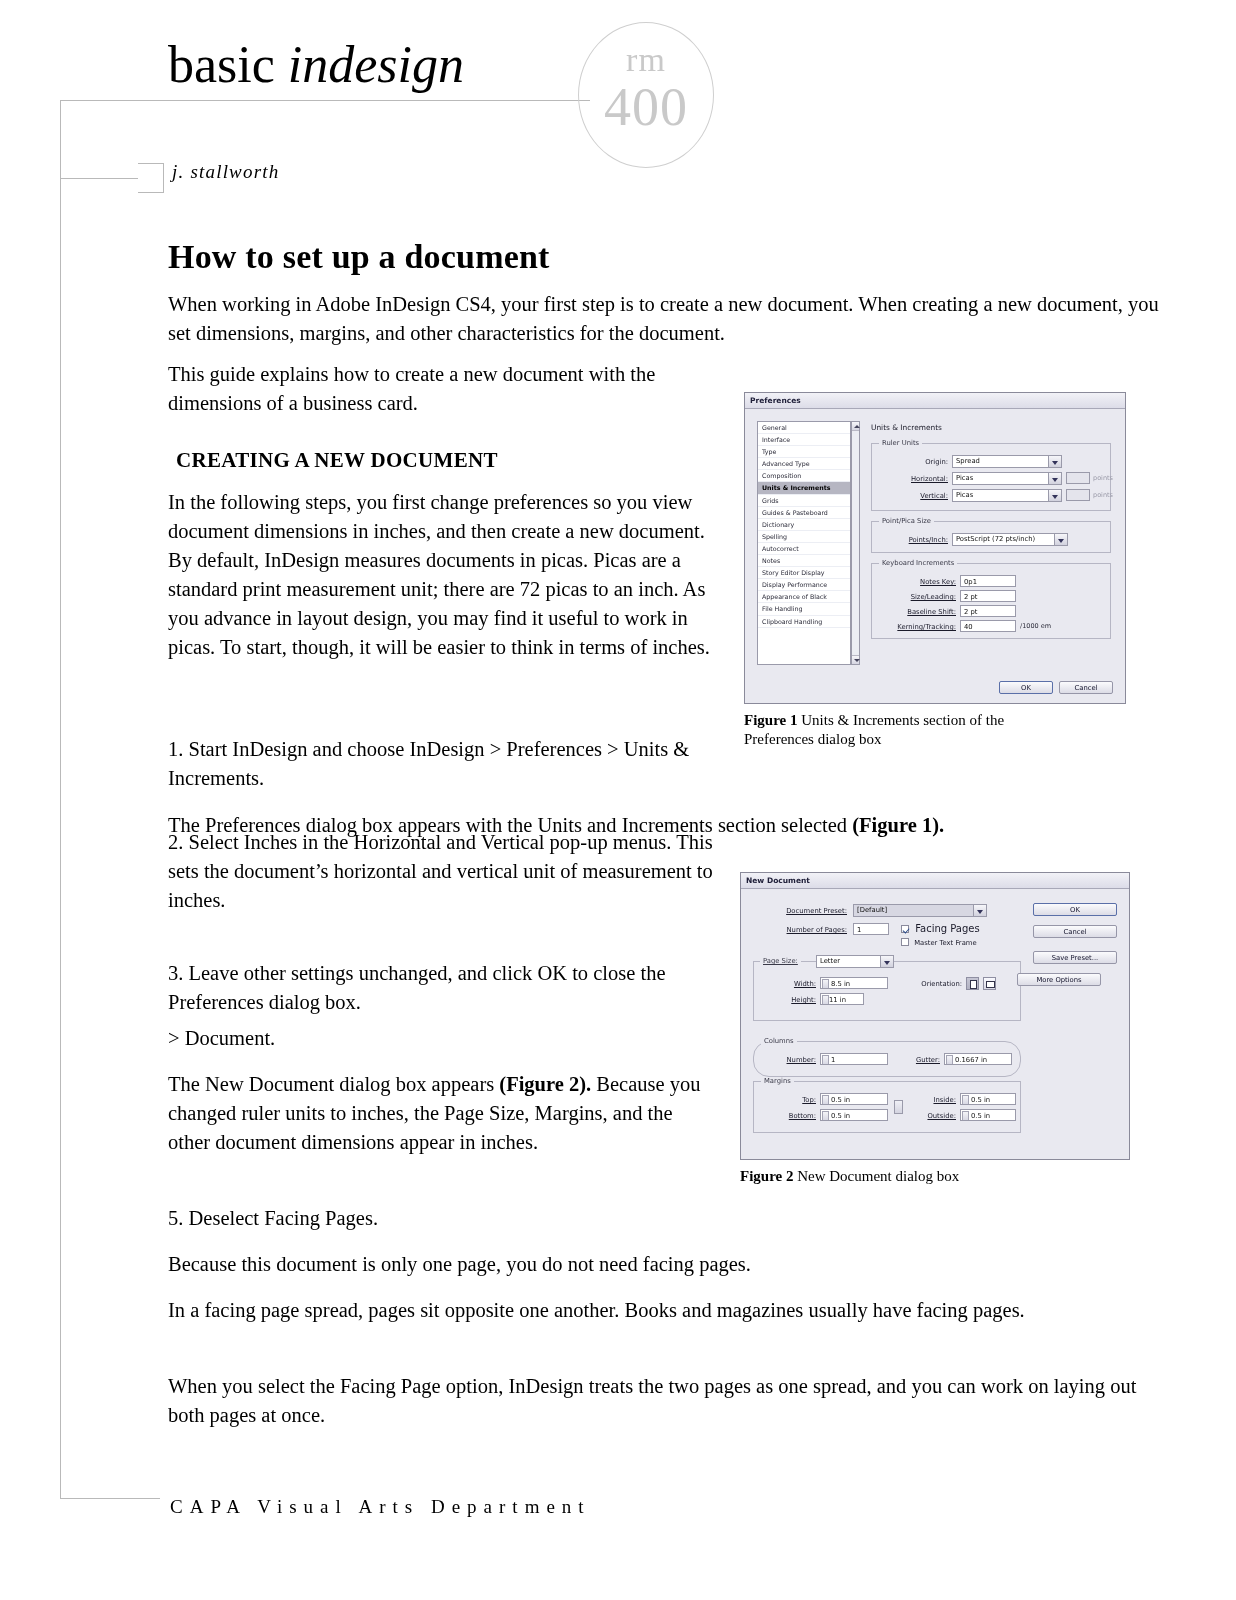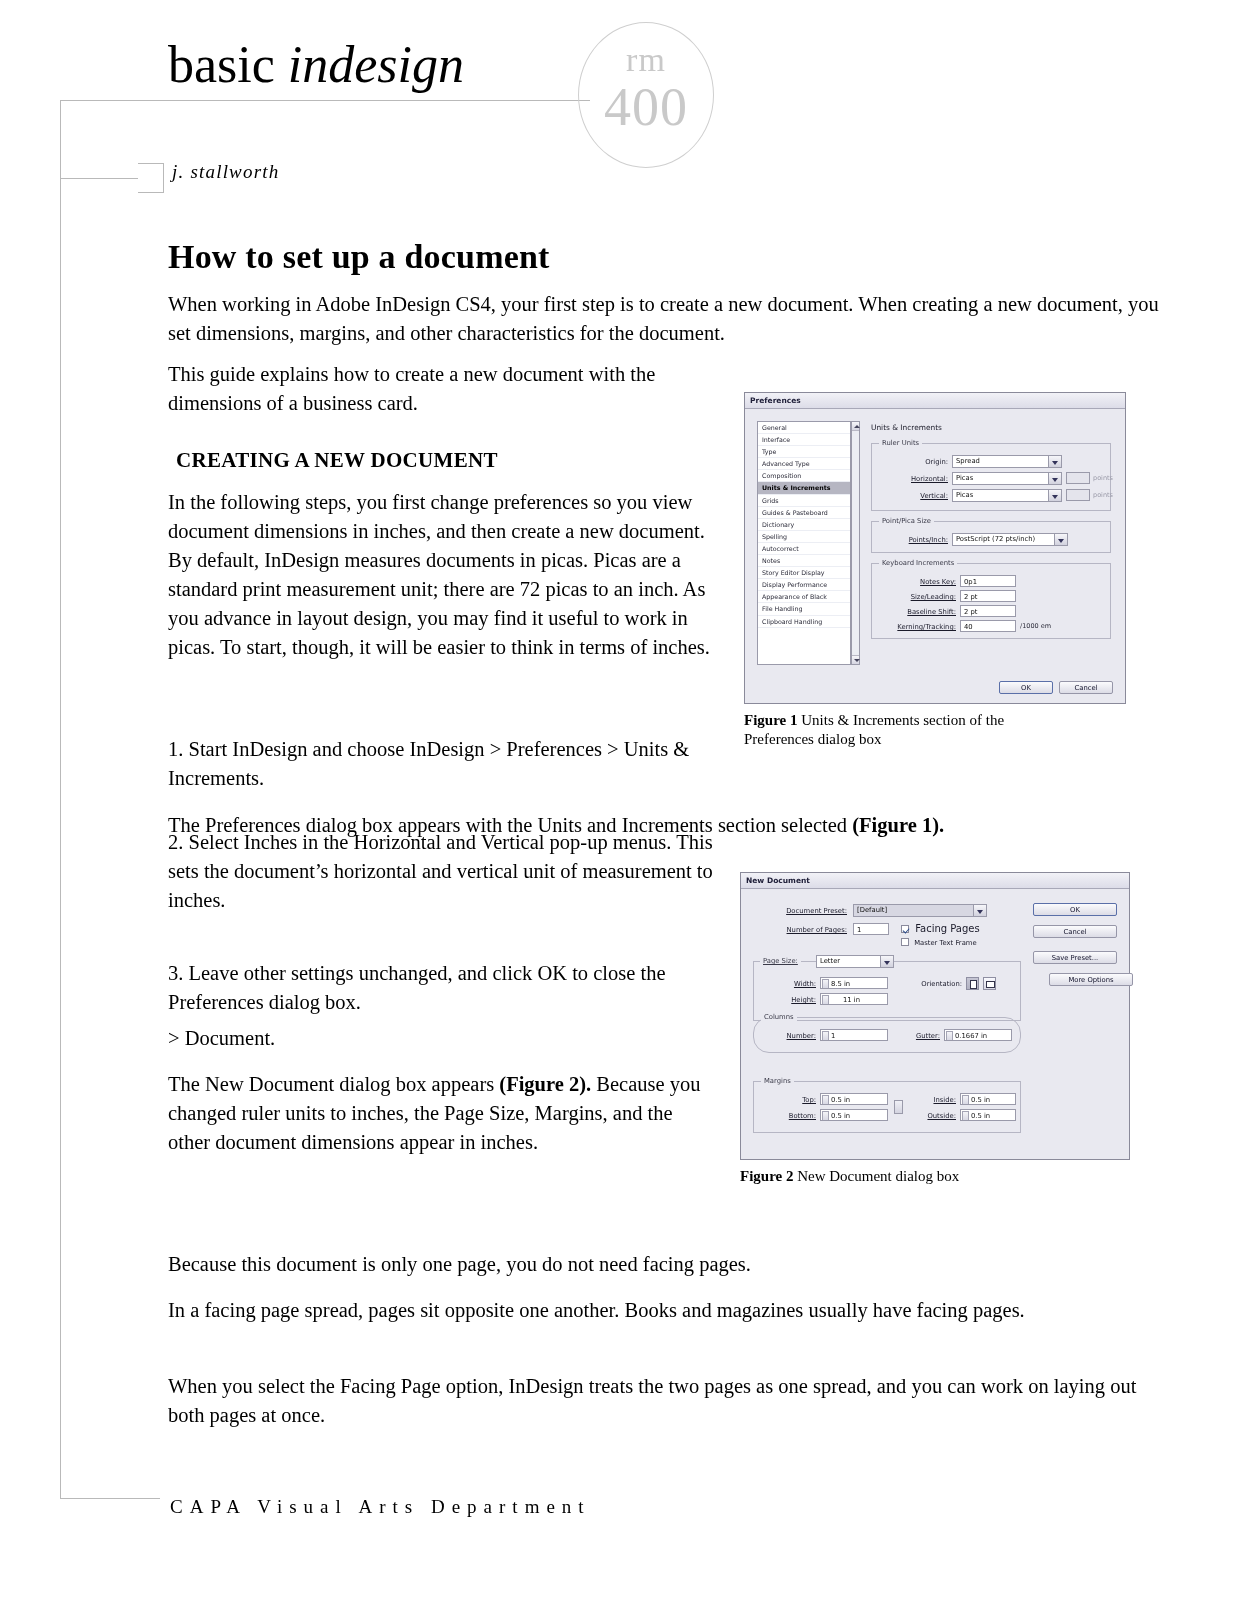--- a/index.html
+++ b/index.html
@@ -346,20 +346,21 @@
   <p class="blk narrow" style="left:168px; top:828px; width:548px; margin:0;">2. Select Inches in the Horizontal and Vertical pop-up menus. This sets the document’s horizontal and vertical unit of measurement to inches.</p>
 
   <p class="blk narrow" style="left:168px; top:959px; width:548px; margin:0;">3. Leave other settings unchanged, and click OK to close the Preferences dialog box.</p>
 
   <p class="blk narrow" style="left:168px; top:1024px; width:548px; margin:0;">&gt; Document.</p>
 
   <p class="blk narrow" style="left:168px; top:1070px; width:548px; margin:0;">
     <span>The New Document dialog box appears </span><b>(Figure 2).</b><span> Because you changed ruler units to inches, the Page Size, Margins, and the other document dimensions appear in inches.</span>
   </p>
 
+  <p class="blk narrow" style="left:168px; top:1204px; width:548px; margin:0;">5. Deselect Facing Pages.</p>
 
   <p class="blk full" style="left:168px; top:1250px; width:992px; margin:0;">Because this document is only one page, you do not need facing pages.</p>
 
   <p class="blk full" style="left:168px; top:1296px; width:992px; margin:0;">In a facing page spread, pages sit opposite one another. Books and magazines usually have facing pages.</p>
 
   <p class="blk full" style="left:168px; top:1372px; width:992px; margin:0;">When you select the Facing Page option, InDesign treats the two pages as one spread, and you can work on laying out both pages at once.</p>
 
   <div class="figure" style="left:744px; top:392px;">
     <div class="dlg" style="width:382px; height:312px;">
       <div class="dlg-titlebar">
@@ -516,35 +517,35 @@
             <u>Width:</u>
           </div>
           <div class="field" style="position:absolute; left:66px; top:15px; width:68px; padding-left:10px;">
             <span class="spin"></span>
             <span>8.5 in</span>
           </div>
 
           <div class="lbl" style="position:absolute; left:10px; top:34px; width:52px;">
             <u>Height:</u>
           </div>
-          <div class="field" style="position:absolute; left:66px; top:31px; width:68px; padding-left:22px;">
+          <div class="field" style="position:absolute; left:66px; top:31px; width:44px; padding-left:8px;">
             <span class="spin"></span>
             <span>11 in</span>
           </div>
 
           <div class="lbl" style="position:absolute; left:150px; top:18px; width:58px;">Orientation:</div>
           <div class="orient-btn pressed" style="position:absolute; left:212px; top:15px;">
             <div class="page-glyph" style="left:3px; top:1.5px; width:5px; height:7px;"></div>
           </div>
           <div class="orient-btn" style="position:absolute; left:229px; top:15px;">
             <div class="page-glyph" style="left:2px; top:3px; width:7px; height:5px;"></div>
           </div>
         </div>
 
-        <div class="fieldset" style="position:absolute; left:12px; top:128px; width:268px; height:36px;border-radius:16px;">
+        <div class="fieldset" style="position:absolute; left:12px; top:152px; width:268px; height:36px;border-radius:16px;">
           <span class="legend">Columns</span>
           <div class="lbl" style="position:absolute; left:8px; top:14px; width:54px;">
             <u>Number:</u>
           </div>
           <div class="field" style="position:absolute; left:66px; top:11px; width:68px; padding-left:10px;">
             <span class="spin"></span>
             <span>1</span>
           </div>
           <div class="lbl" style="position:absolute; left:136px; top:14px; width:50px;">
             <u>Gutter:</u>
@@ -589,21 +590,21 @@
           </div>
           <div class="field" style="position:absolute; left:206px; top:27px; width:56px; padding-left:10px;">
             <span class="spin"></span>
             <span>0.5 in</span>
           </div>
         </div>
 
         <div class="btn default" style="position:absolute; left:292px; top:14px; width:84px;">OK</div>
         <div class="btn" style="position:absolute; left:292px; top:36px; width:84px;">Cancel</div>
         <div class="btn" style="position:absolute; left:292px; top:62px; width:84px;">Save Preset...</div>
-        <div class="btn" style="position:absolute; left:308px; top:84px; width:84px;">More Options</div>
+        <div class="btn" style="position:absolute; left:276px; top:84px; width:84px;">More Options</div>
       </div>
     </div>
 
     <div class="fig-caption">
       <span class="fig-label">Figure 2</span><span> New Document dialog box</span>
     </div>
   </div>
 
   <div class="footer">CAPA Visual Arts Department</div>
 

